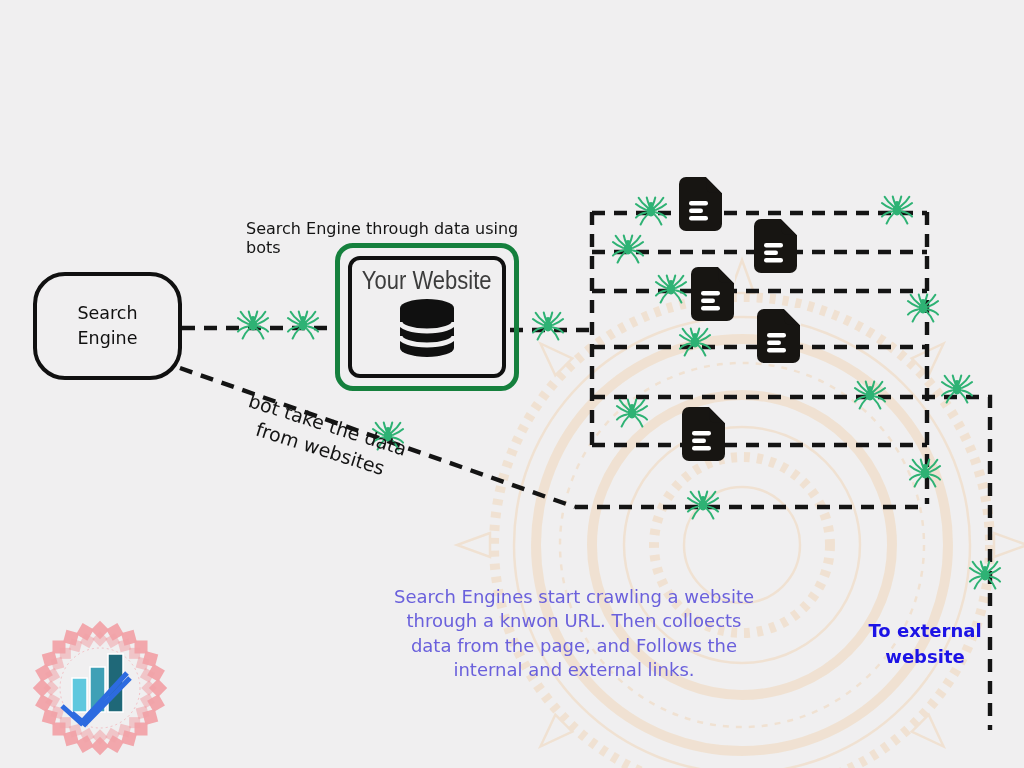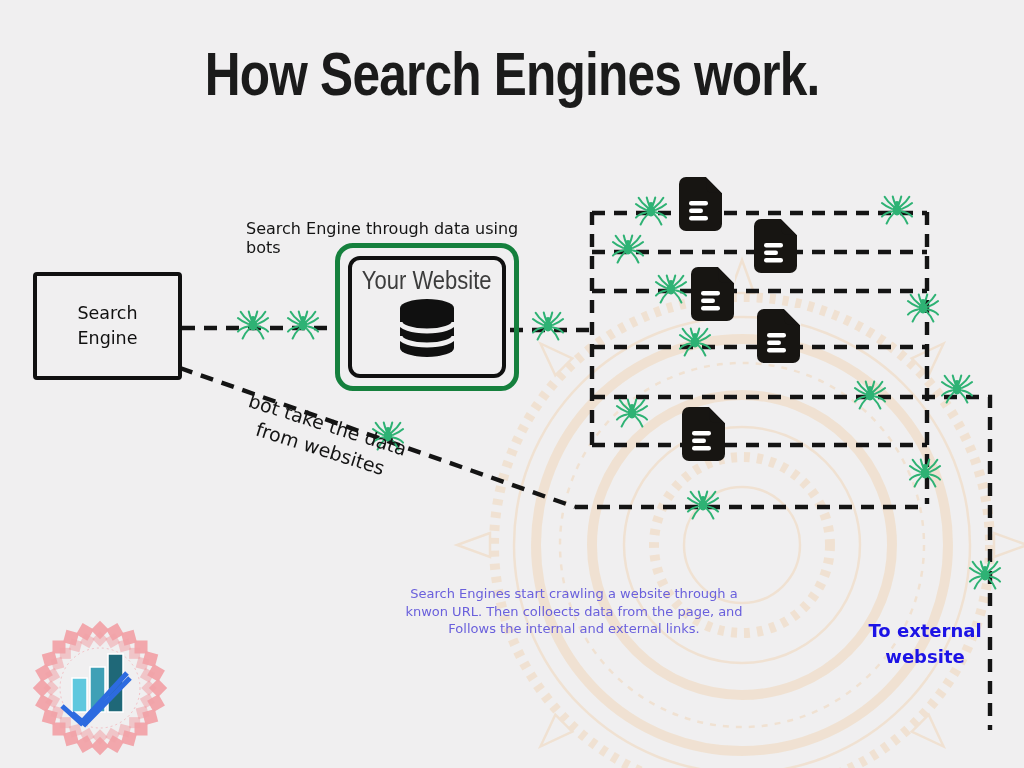--- a/index.html
+++ b/index.html
@@ -16,42 +16,42 @@
   .title-wrap{position:absolute;left:0;top:38px;width:1024px;text-align:center;z-index:3;}
   .title-wrap .t{display:inline-block;font-family:"Liberation Sans",sans-serif;
     font-weight:700;font-size:62px;color:#1b1b1b;letter-spacing:-1px;
     transform:scaleX(0.80);transform-origin:center;white-space:nowrap;}
 
   
   .collects{position:absolute;left:246px;top:219px;width:310px;font-size:16px;color:#141414;z-index:3;}
 
   
   .se-box{position:absolute;left:33px;top:272px;width:141px;height:100px;
-    border:4.5px solid #101010;border-radius:4px;display:flex;align-items:center;
+    border:4.5px solid #101010;border-radius:32px;display:flex;align-items:center;
     justify-content:center;z-index:3;background:transparent;}
   .se-box span{display:inline-block;width:100px;text-align:center;font-size:17.5px;
     line-height:1.45;color:#101010;}
 
   
   .yw-box{position:absolute;left:335px;top:243px;width:166px;height:130px;
     border:5px solid #15803d;border-radius:18px;padding:4px;z-index:3;}
   .yw-inner{position:absolute;left:8px;top:8px;right:8px;bottom:8px;
     border:4px solid #101010;border-radius:12px;display:flex;flex-direction:column;
     align-items:center;}
   .yw-title{margin-top:6px;font-family:"Liberation Sans",sans-serif;font-weight:400;
     font-size:25px;color:#3c3c3c;transform:scaleX(0.88);transform-origin:center;white-space:nowrap;}
   .yw-db{margin-top:2px;}
 
   
   .bot-take{position:absolute;left:228px;top:412px;width:192px;text-align:center;
     font-size:19px;color:#151515;transform:rotate(17.5deg);transform-origin:center;z-index:3;line-height:1.3;}
 
   
   .paragraph{position:absolute;left:392px;top:585px;width:364px;text-align:center;
-    font-size:13px;line-height:1.36;color:#6a60dc;font-weight:500;z-index:3;}
+    font-size:18px;line-height:1.36;color:#6a60dc;font-weight:500;z-index:3;}
 
   
   .to-external{position:absolute;left:862px;top:618px;width:126px;text-align:center;
     font-size:18px;line-height:1.45;color:#1c13e6;font-weight:700;z-index:3;}
 
   
   #logo{position:absolute;left:26px;top:614px;z-index:3;}
 
   .spider{position:absolute;transform:translate(-50%,-50%);}
   .docicon{position:absolute;transform:translate(-50%,-50%);}
@@ -412,23 +412,20 @@
     <path d="M17 27 Q11 33 8.5 39.5"></path>
             <path d="M27 27 Q33 33 35.5 39.5"></path>
     <path d="M20 15.5 Q17.5 9 16.5 4.5"></path>
             <path d="M24 15.5 Q26.5 9 27.5 4.5"></path>
   </g>
   <ellipse cx="22" cy="22" rx="6" ry="7" fill="#2eb274"></ellipse>
   <circle cx="22" cy="13.5" r="3.2" fill="#2eb274"></circle>
 </svg></div>
     </div>
 
-  <div class="title-wrap">
-    <span class="t">How Search Engines work.</span>
-  </div>
 
   <div class="collects">Search Engine through data using bots</div>
 
   <div class="se-box">
     <span>Search Engine</span>
   </div>
 
   <div class="yw-box">
     <div class="yw-inner">
       <div class="yw-title">Your Website</div>

